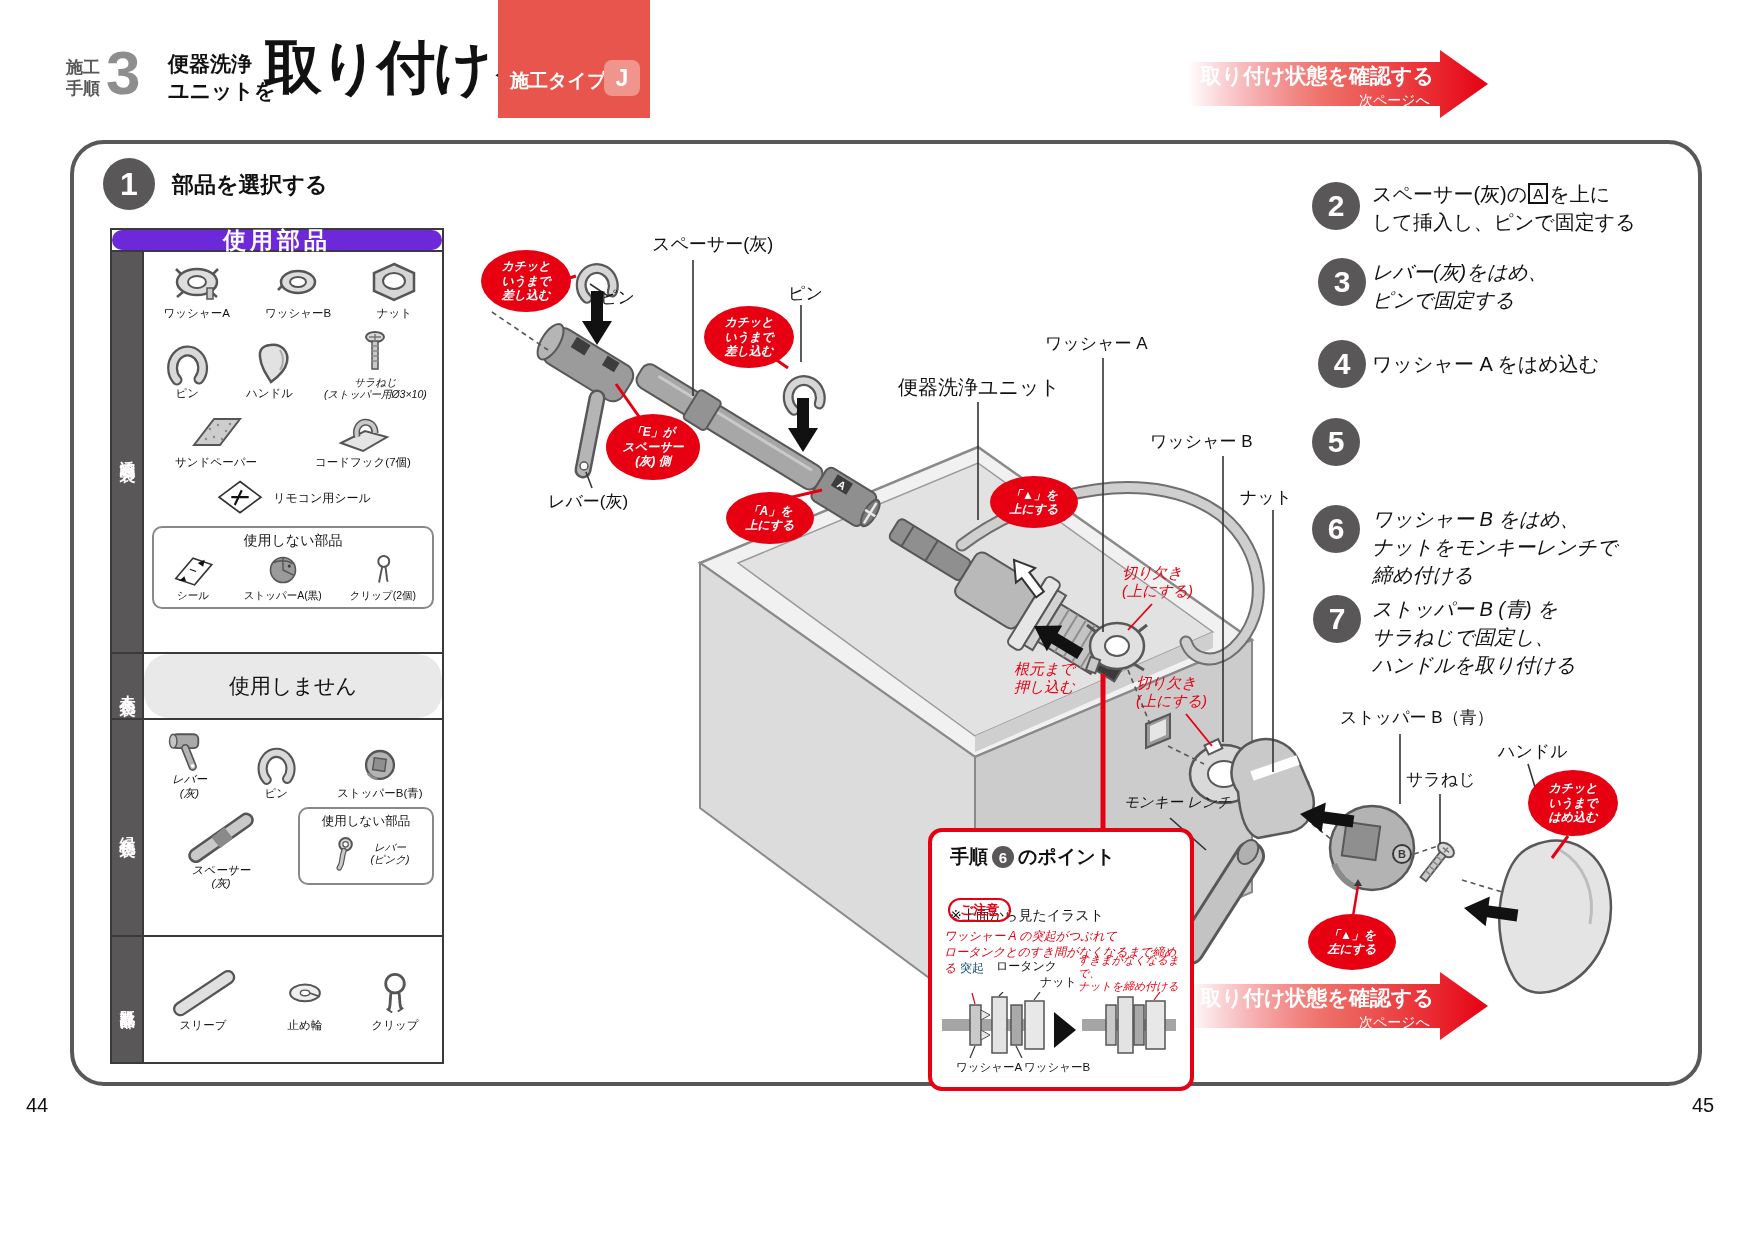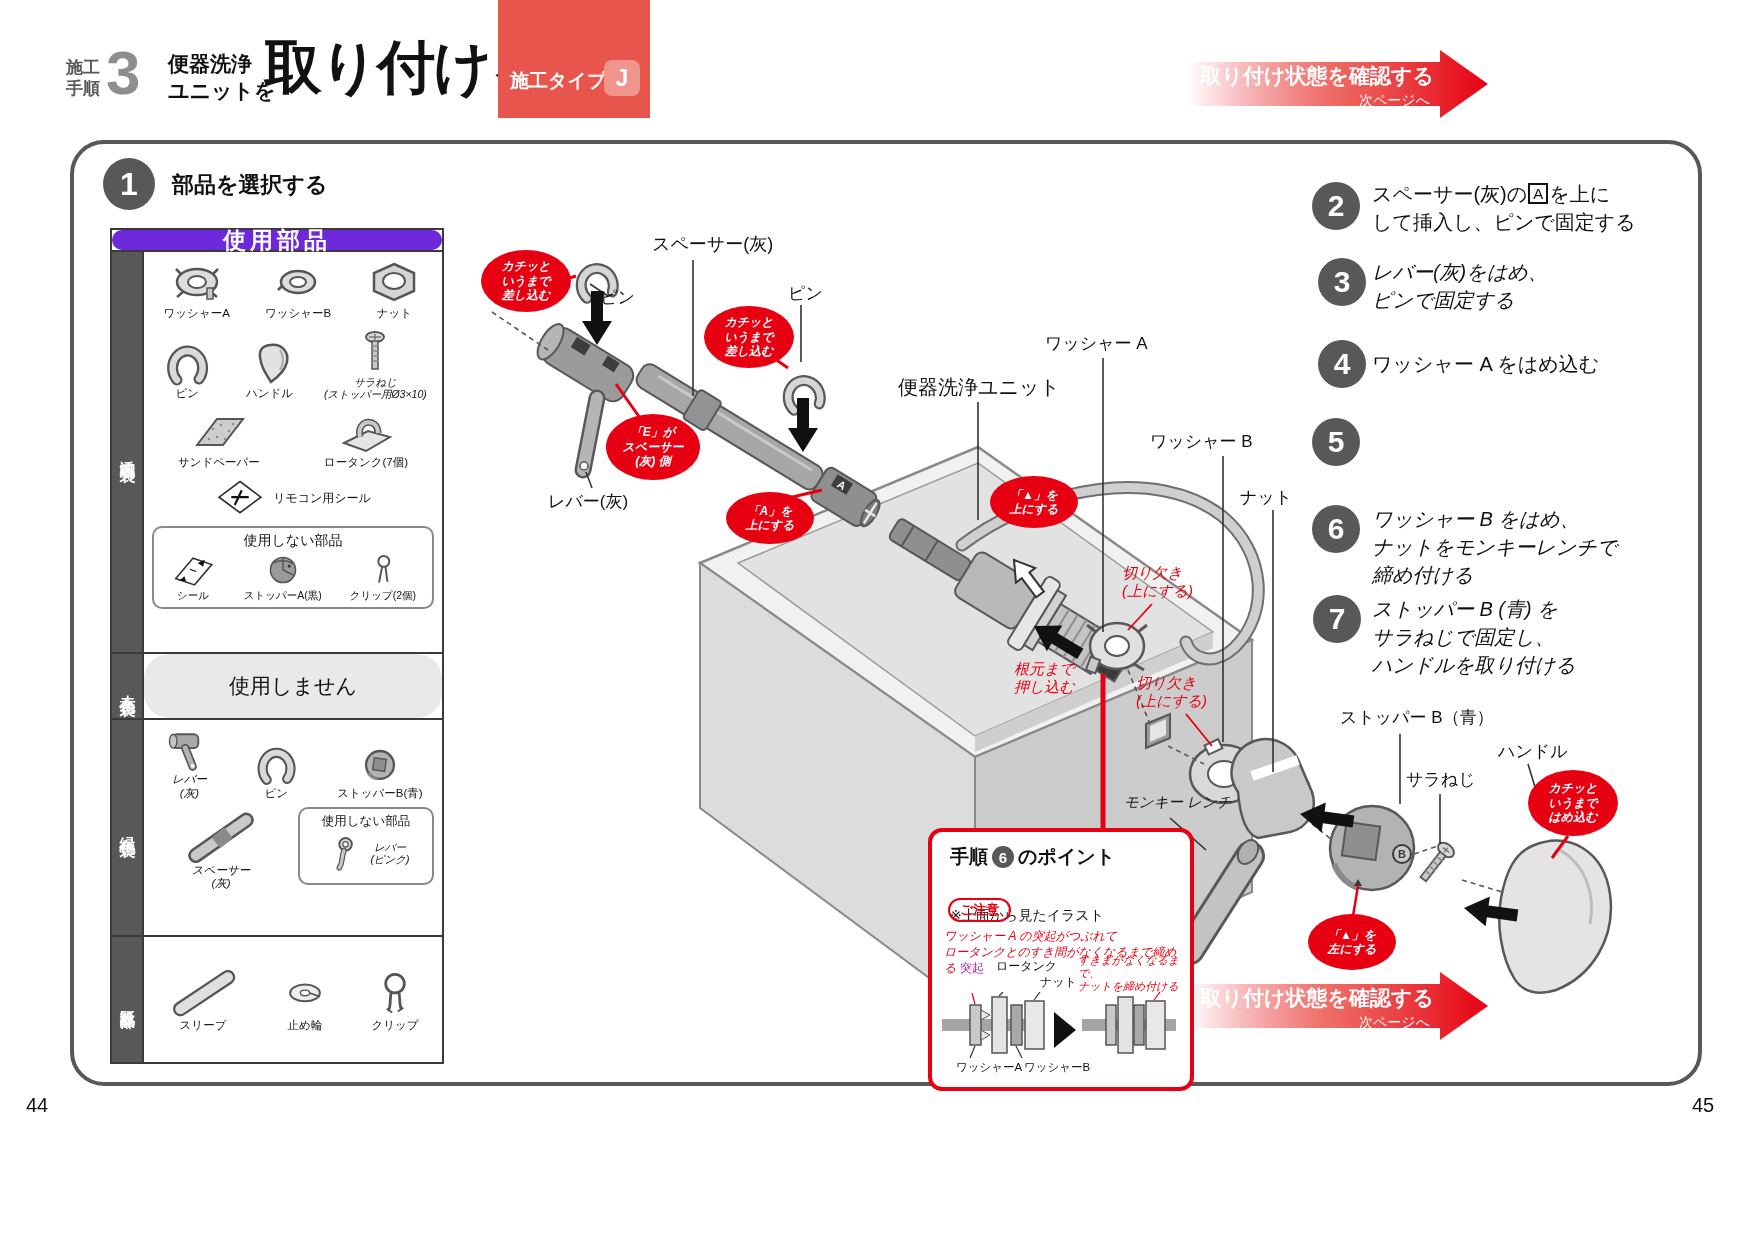--- a/index.html
+++ b/index.html
@@ -419,21 +419,21 @@
           <div class="pcell">
               <svg width="72" height="46" viewBox="0 0 56 46">
                 <use href="#i-sand"></use>
               </svg>
               <div class="plabel">サンドペーパー</div>
             </div>
           <div class="pcell">
               <svg width="72" height="46" viewBox="0 0 56 46">
                 <use href="#i-hook"></use>
               </svg>
-              <div class="plabel">ロータンク(7個)</div>
+              <div class="plabel">コードフック(7個)</div>
             </div>
         </div>
         <div class="pt-row" style="align-items:center;justify-content:center;gap:8px;">
           <svg width="50" height="40" viewBox="0 0 56 46">
               <use href="#i-remoteseal"></use>
             </svg>
           <div class="plabel" style="font-size:12px;">リモコン用シール</div>
         </div>
         <div class="pt-unused">
           <div class="pt-unused-title">使用しない部品</div>
@@ -622,21 +622,21 @@
     <div class="nb-title">
       <span>手順</span>
         <span class="nb-circ">6</span>
         <span>のポイント</span>
     </div>
     <div class="nb-sub">※上面から見たイラスト</div>
     <div class="nb-pill">ご注意</div>
     <div class="nb-caution pre">ワッシャー A の突起がつぶれて
 ロータンクとのすき間がなくなるまで締める</div>
 
-    <div class="nb-lab" style="left:28px;top:128px;color:#a21caf;">突起</div>
+    <div class="nb-lab" style="left:28px;top:128px;color:#0c4a6e;">突起</div>
     <div class="nb-lab" style="left:64px;top:126px;">ロータンク</div>
     <div class="nb-lab" style="left:108px;top:142px;">ナット</div>
     <div class="nb-lab-red pre" style="left:146px;top:122px;">すきまがなくなるまで、
 ナットを締め付ける</div>
 
     <svg class="abs" style="left:4px;top:160px;" width="246" height="66" viewBox="0 0 246 66">
       <rect x="6" y="27" width="100" height="12" fill="#a5a5a6"></rect>
       <rect x="34" y="13" width="11" height="40" fill="#c9c9ca" stroke="#555" stroke-width="1.5"></rect>
       <polygon points="45,18 54,23 45,28" fill="#e8e8e9" stroke="#555" stroke-width="1"></polygon>
       <polygon points="45,38 54,43 45,48" fill="#e8e8e9" stroke="#555" stroke-width="1"></polygon>

